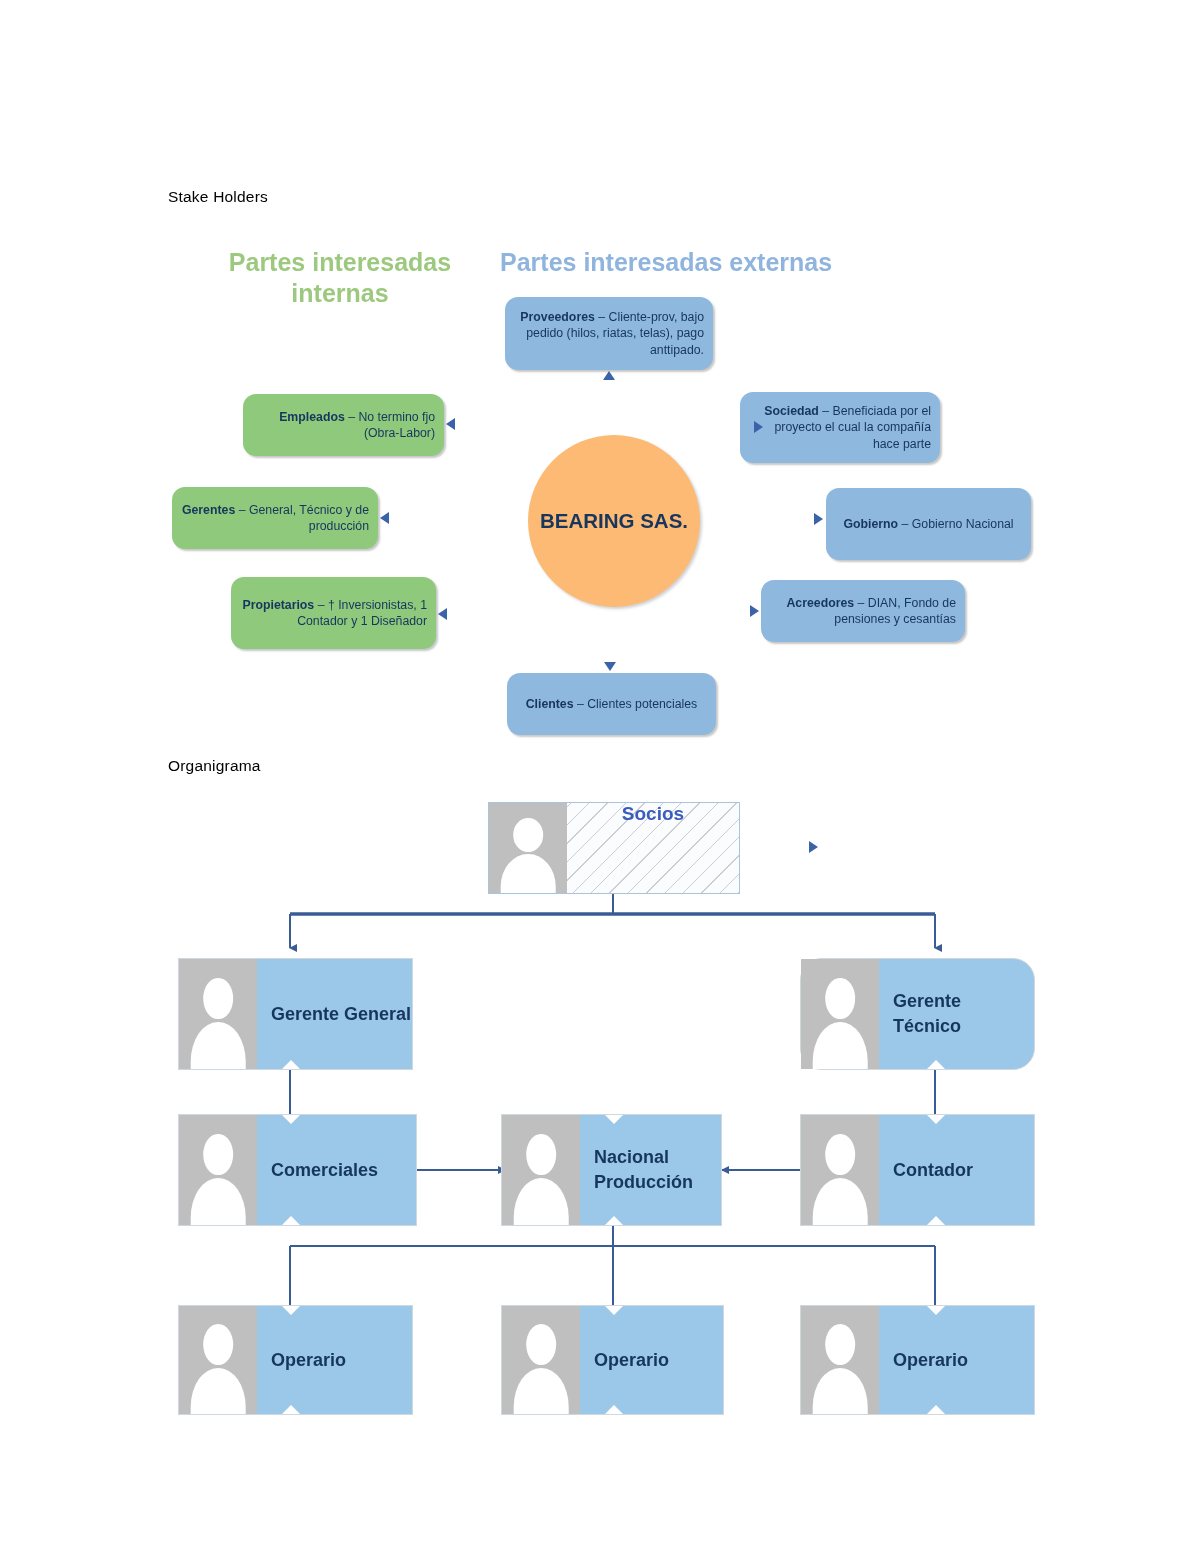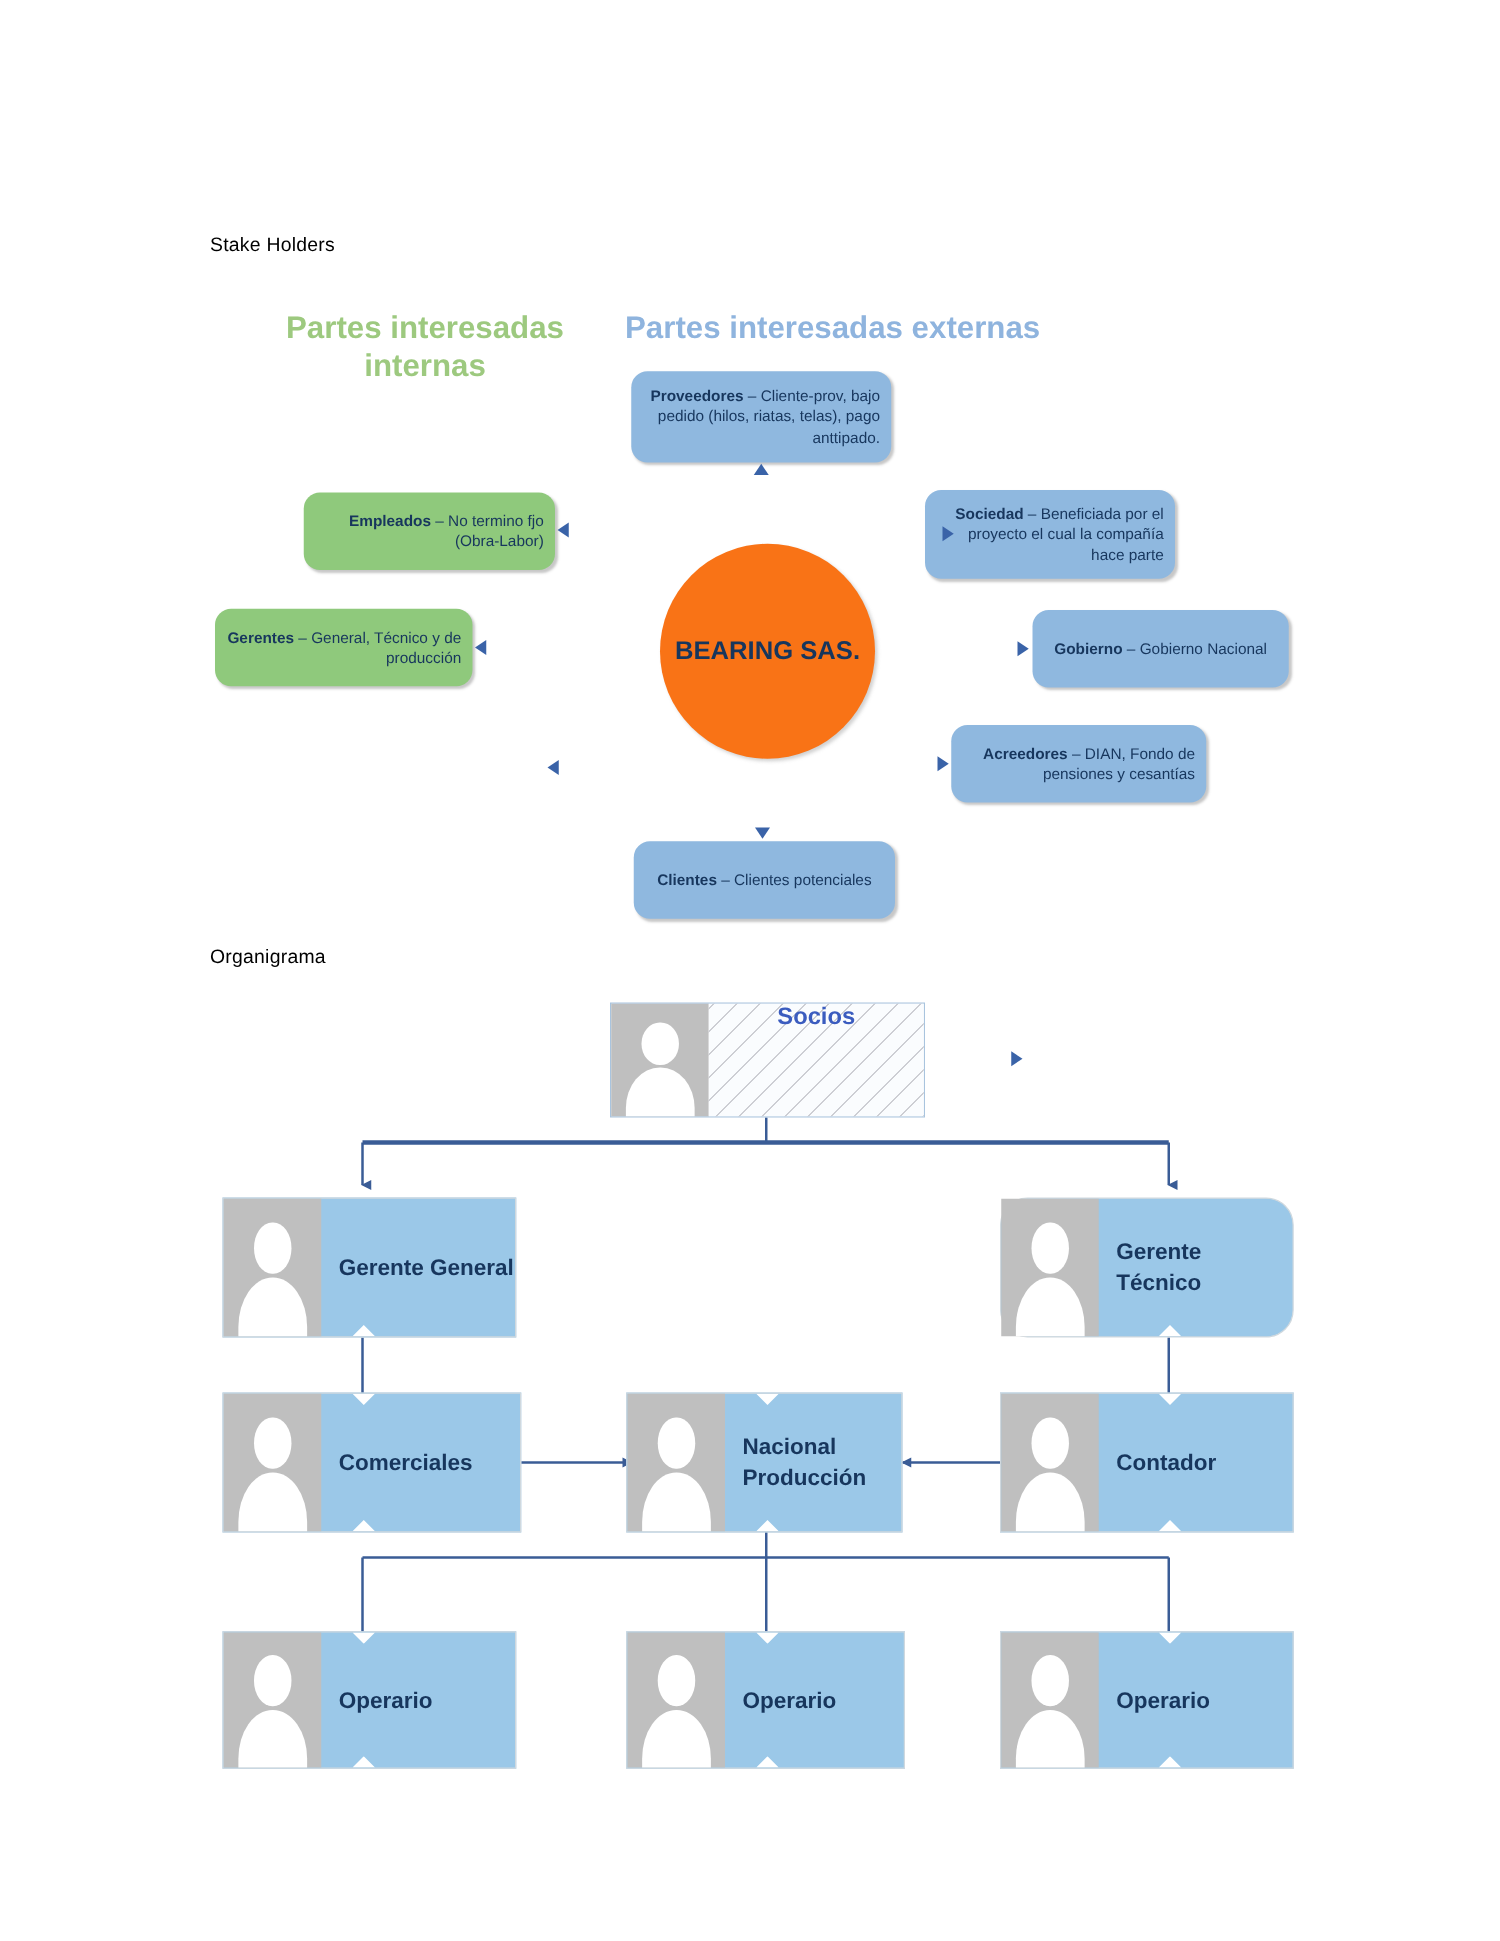--- a/index.html
+++ b/index.html
@@ -95,21 +95,21 @@
     border-left: 6px solid transparent;
     border-right: 6px solid transparent;
     border-top: 9px solid #3A63A8;
   }
 
   #center-circle {
     position: absolute;
     left: 528px; top: 205px;
     width: 172px; height: 172px;
     border-radius: 50%;
-    background: #f97316;
+    background: #fdba74;
     display: flex;
     align-items: center;
     justify-content: center;
     text-align: center;
     font-weight: bold;
     font-size: 20.5px;
     line-height: 1.35;
     color: #17365D;
     box-shadow: 2px 2px 3px rgba(140,140,140,0.4);
   }
@@ -240,37 +240,42 @@
   </div>
   <div class="nub nub-left" style="left:446px; top:188px;"></div>
 
   <div class="sh-box sh-green" style="left:172px; top:257px; width:206px; height:62px;">
     <div>
       <span class="lead">Gerentes</span><span> – General, Técnico y de producción</span>
     </div>
   </div>
   <div class="nub nub-left" style="left:380px; top:282px;"></div>
 
+  <div class="sh-box sh-green" style="left:231px; top:347px; width:205px; height:72px;">
+    <div>
+      <span class="lead">Propietarios</span><span> – † Inversionistas, 1 Contador y 1 Diseñador</span>
+    </div>
+  </div>
   <div class="nub nub-left" style="left:438px; top:378px;"></div>
 
   <div class="sh-box sh-blue" style="left:505px; top:67px; width:208px; height:73px;">
     <div>
       <span class="lead">Proveedores</span><span> – Cliente-prov, bajo pedido (hilos, riatas, telas), pago anttipado.</span>
     </div>
   </div>
   <div class="nub nub-up" style="left:603px; top:141px;"></div>
 
   <div class="sh-box sh-blue" style="left:740px; top:162px; width:200px; height:71px;">
     <div>
       <span class="lead">Sociedad</span><span> – Beneficiada por el proyecto el cual la compañía hace parte</span>
     </div>
   </div>
   <div class="nub nub-right" style="left:754px; top:191px;"></div>
 
-  <div class="sh-box sh-blue" style="left:826px; top:258px; width:205px; height:62px;">
+  <div class="sh-box sh-blue" style="left:826px; top:258px; width:205px; height:72px;">
     <div>
       <span class="lead">Gobierno</span><span> – Gobierno Nacional</span>
     </div>
   </div>
   <div class="nub nub-right" style="left:814px; top:283px;"></div>
 
   <div class="sh-box sh-blue" style="left:761px; top:350px; width:204px; height:62px;">
     <div>
       <span class="lead">Acreedores</span><span> – DIAN, Fondo de pensiones y cesantías</span>
     </div>

